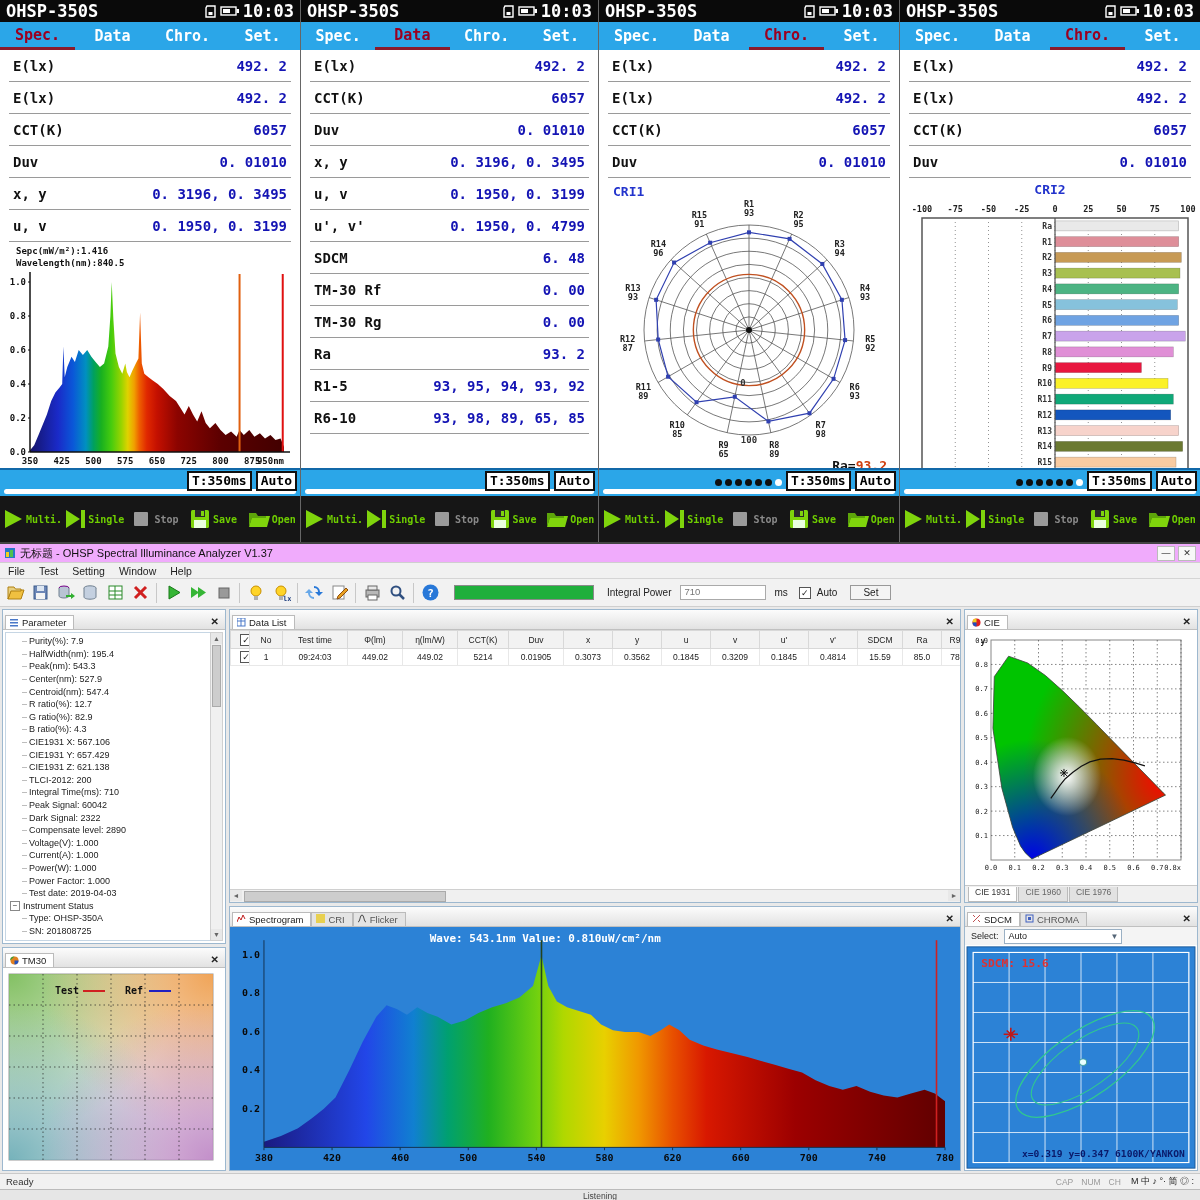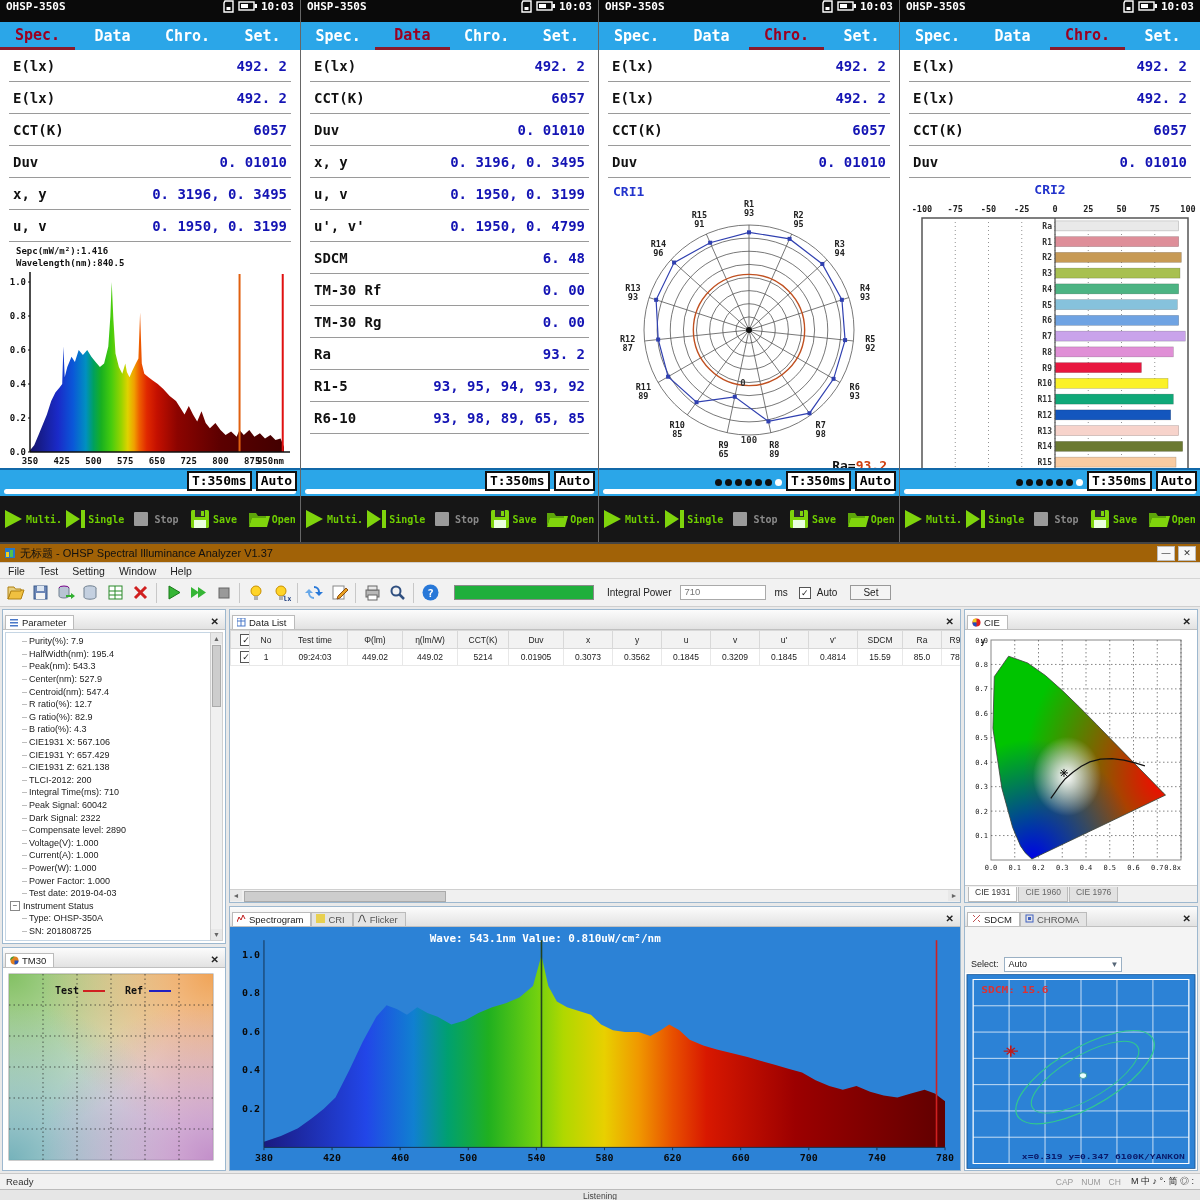--- a/index.html
+++ b/index.html
@@ -1,22 +1,22 @@
 <!DOCTYPE html>
 <html><head>
 <meta charset="utf-8">
 <style>
   html,body{margin:0;padding:0;width:1200px;height:1200px;overflow:hidden;background:#000;
     font-family:"Liberation Sans",sans-serif;-webkit-font-smoothing:none;}
   
   #device-row{display:flex;width:1200px;height:542px;background:#000;}
   .dpanel{width:300px;height:542px;display:flex;flex-direction:column;position:relative;background:#fff;}
   .dpanel+.dpanel{border-left:1px solid #666;}
-  .dtitle{height:22px;background:#0a0a0a;color:#fff;display:flex;
-    font-family:"DejaVu Sans Mono",monospace;font-weight:bold;font-size:11px;padding:0 6px;flex:none;}
+  .dtitle{height:22px;background:#0a0a0a;color:#fff;display:flex;align-items:center;
+    font-family:"DejaVu Sans Mono",monospace;font-weight:bold;font-size:17px;padding:0 6px;flex:none;}
   .dtitle .sp{flex:1;}
   .dtabs{height:28px;background:#2BA6E8;display:flex;flex:none;}
   .dtab{flex:1;display:flex;align-items:center;justify-content:center;color:#fff;
     font-family:"DejaVu Sans Mono",monospace;font-weight:bold;font-size:15px;cursor:pointer;}
   .dtab.active{color:#9B0020;border-bottom:3px solid #8B1A2B;}
   .dcontent{flex:1;background:#fff;overflow:hidden;display:flex;flex-direction:column;}
   .drow{height:31px;flex:none;display:flex;align-items:center;justify-content:space-between;
     margin:0 9px;border-bottom:1px solid #9a9a9a;padding:0 4px;}
   .drow .lbl{font-family:"DejaVu Sans Mono",monospace;font-weight:bold;font-size:14px;color:#111;white-space:nowrap;}
   .drow .val{font-family:"DejaVu Sans Mono",monospace;font-weight:bold;font-size:14px;color:#1414B4;white-space:nowrap;}
@@ -27,21 +27,21 @@
   .dot{width:7px;height:7px;border-radius:50%;background:#101010;display:inline-block;margin-left:3px;}
   .dot.open{background:#fff;}
   .tbox{background:#fff;border:2px solid #101010;font-family:"DejaVu Sans Mono",monospace;
     font-weight:bold;font-size:13px;color:#000;padding:0 3px;line-height:16px;}
   .dbuttons{height:46px;background:#161616;display:flex;flex:none;}
   .dbtn{flex:1;display:flex;flex-direction:row;align-items:center;justify-content:center;cursor:pointer;}
   .dbtn .cap{font-family:"DejaVu Sans Mono",monospace;font-weight:bold;font-size:10px;color:#6FCE00;margin-top:1px;}
   .dbtn.disabled .cap{color:#8a8a8a;}
   
   #app{width:1200px;height:658px;background:#E9E9E9;display:flex;flex-direction:column;border-top:2px solid #444;}
-  #app-title{height:18px;background:#a16207;display:flex;align-items:center;padding:0 4px;
+  #app-title{height:18px;background:#f0abfc;display:flex;align-items:center;padding:0 4px;
     font-size:11px;color:#111;border-bottom:1px solid #cfcfcf;flex:none;}
   #app-title .sp{flex:1;}
   .winbtn{width:16px;height:13px;display:flex;align-items:center;justify-content:center;font-size:9px;
     color:#333;margin-left:3px;border:1px solid #bbb;background:#f8f8f8;cursor:pointer;}
   #menubar{height:15px;background:#F1F1F1;display:flex;align-items:center;gap:14px;padding:0 8px;
     font-size:10.5px;color:#222;border-bottom:1px solid #d5d5d5;flex:none;}
   .menu-item{cursor:pointer;}
   #toolbar{height:27px;background:#F2F2F2;display:flex;align-items:center;gap:3px;padding:0 4px;
     border-bottom:1px solid #cfcfcf;flex:none;}
   .tb-sep{width:1px;height:20px;background:#c8c8c8;margin:0 2px;}
@@ -86,21 +86,21 @@
   .dl-table th{background:#F2F2F2;border:1px solid #D8D8D8;font-weight:normal;height:15px;overflow:hidden;white-space:nowrap;}
   .dl-table td{border:1px solid #E8E8E8;height:14px;text-align:center;overflow:hidden;white-space:nowrap;}
   .hscroll{position:absolute;left:0;right:0;bottom:0;height:12px;background:#F0F0F0;border-top:1px solid #d0d0d0;}
   .hthumb{position:absolute;top:1px;left:14px;width:200px;height:9px;background:#CDCDCD;border:1px solid #aaa;}
   .harrow{position:absolute;top:0;width:12px;height:11px;background:#E8E8E8;color:#666;font-size:7px;
     display:flex;align-items:center;justify-content:center;}
   .subtabs{height:15px;background:#F0F0F0;display:flex;gap:1px;padding:1px 3px 0 3px;border-top:1px solid #c8c8c8;flex:none;}
   .subtab{font-size:8.5px;color:#333;background:#fff;border:1px solid #bbb;border-top:none;padding:0 6px;cursor:pointer;}
   .subtab.inactive{background:#e2e2e2;color:#666;}
   .selrow{height:18px;display:flex;align-items:center;gap:5px;padding:0 6px;background:#F4F4F4;
-    font-size:9px;color:#222;flex:none;margin-top:28px;}
+    font-size:9px;color:#222;flex:none;}
   .selbox{width:110px;height:13px;background:#fff;border:1px solid #9ab0c4;display:flex;align-items:center;
     justify-content:space-between;padding:0 2px 0 4px;font-size:9px;color:#222;cursor:pointer;}
   .selbox .arr{color:#567;font-size:8px;}
   #statusbar{height:15px;background:#F1F1F1;border-top:1px solid #c9c9c9;display:flex;align-items:center;
     padding:0 6px;font-size:9.5px;color:#333;flex:none;}
   #statusbar .sp{flex:1;}
   .keyflag{color:#9a9a9a;margin-left:8px;font-size:8.5px;}
   #ime{font-size:9px;color:#222;margin-left:10px;}
   #listenbar{height:12px;background:#E6E6E6;border-top:1px solid #bbb;display:flex;align-items:center;
     justify-content:center;font-size:8.5px;color:#444;flex:none;}

